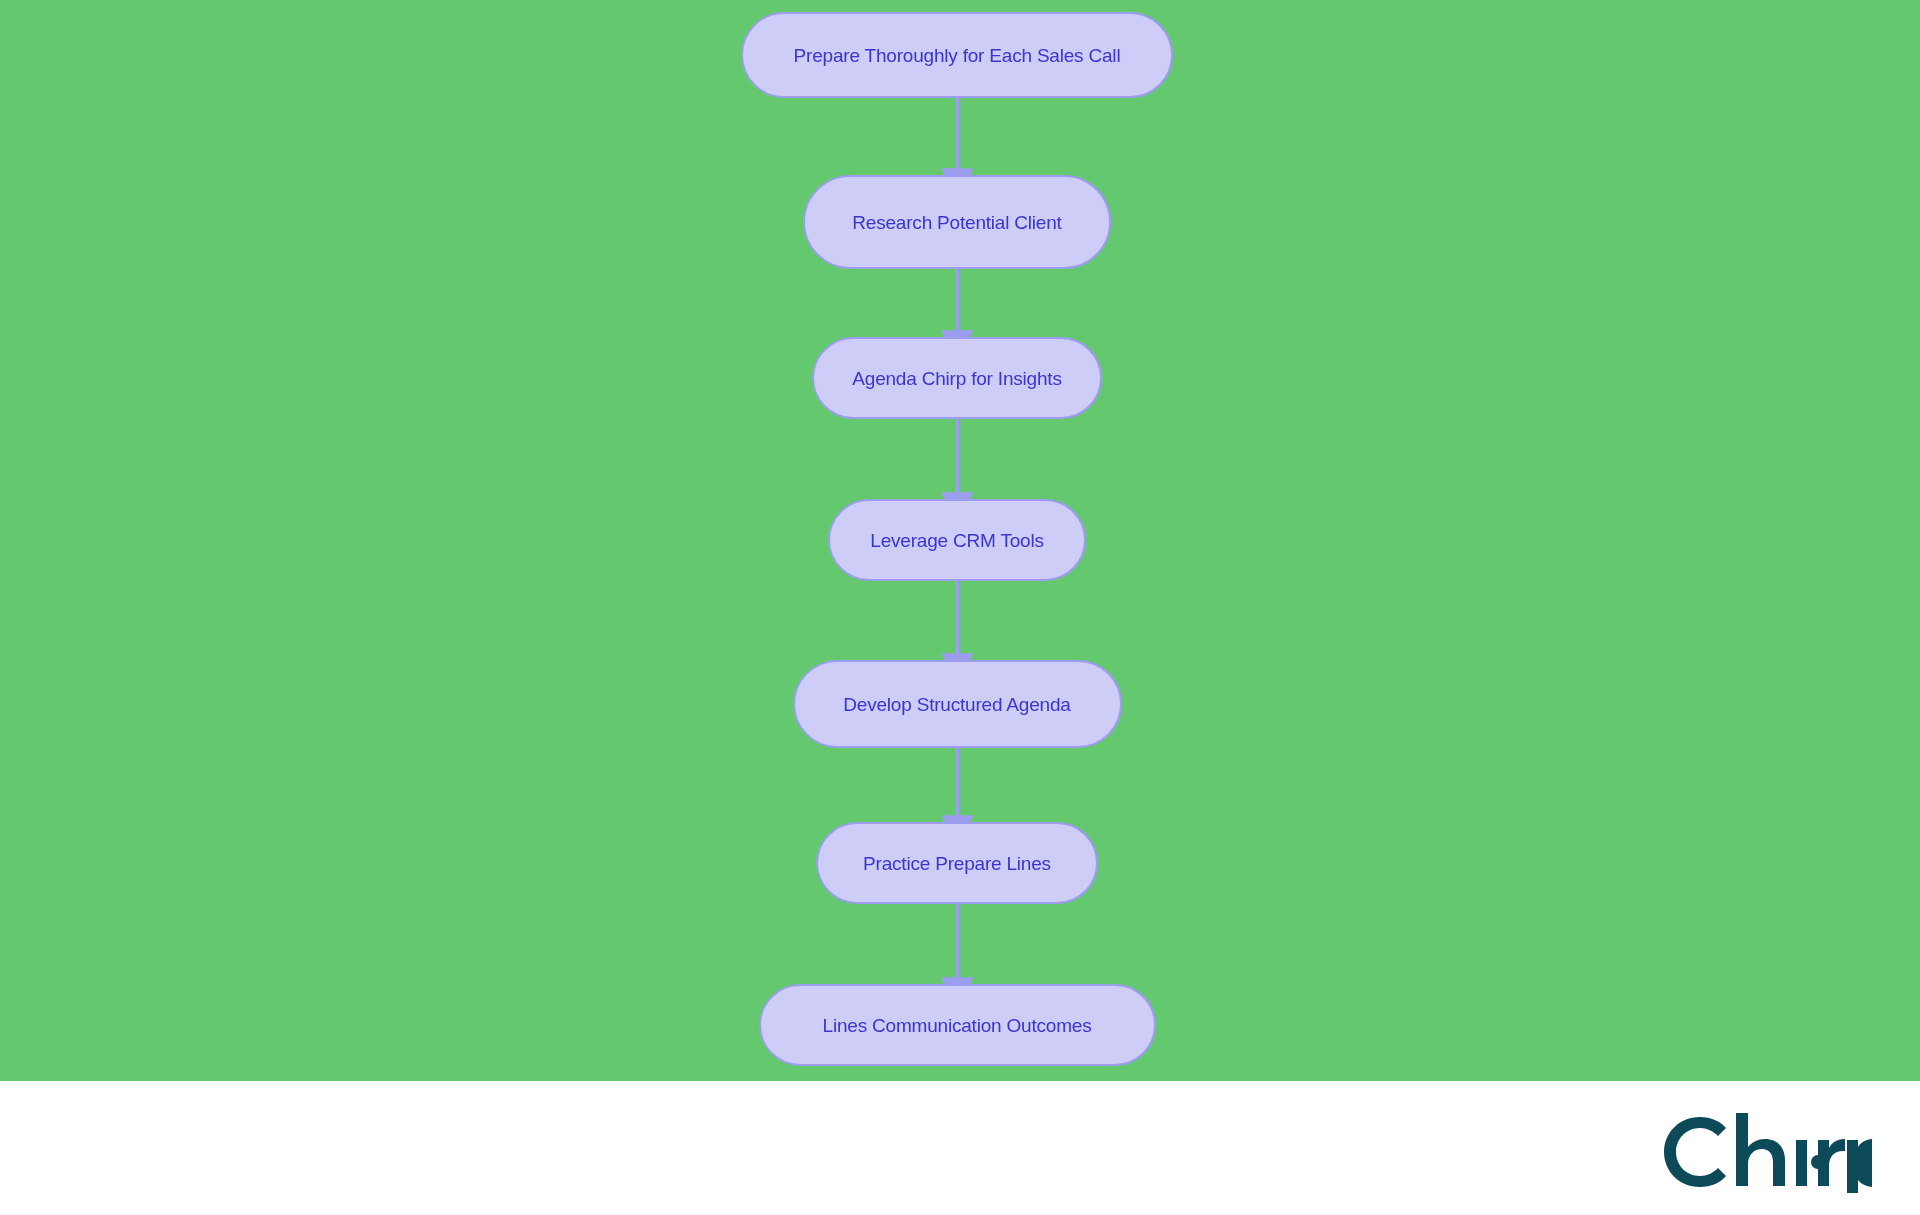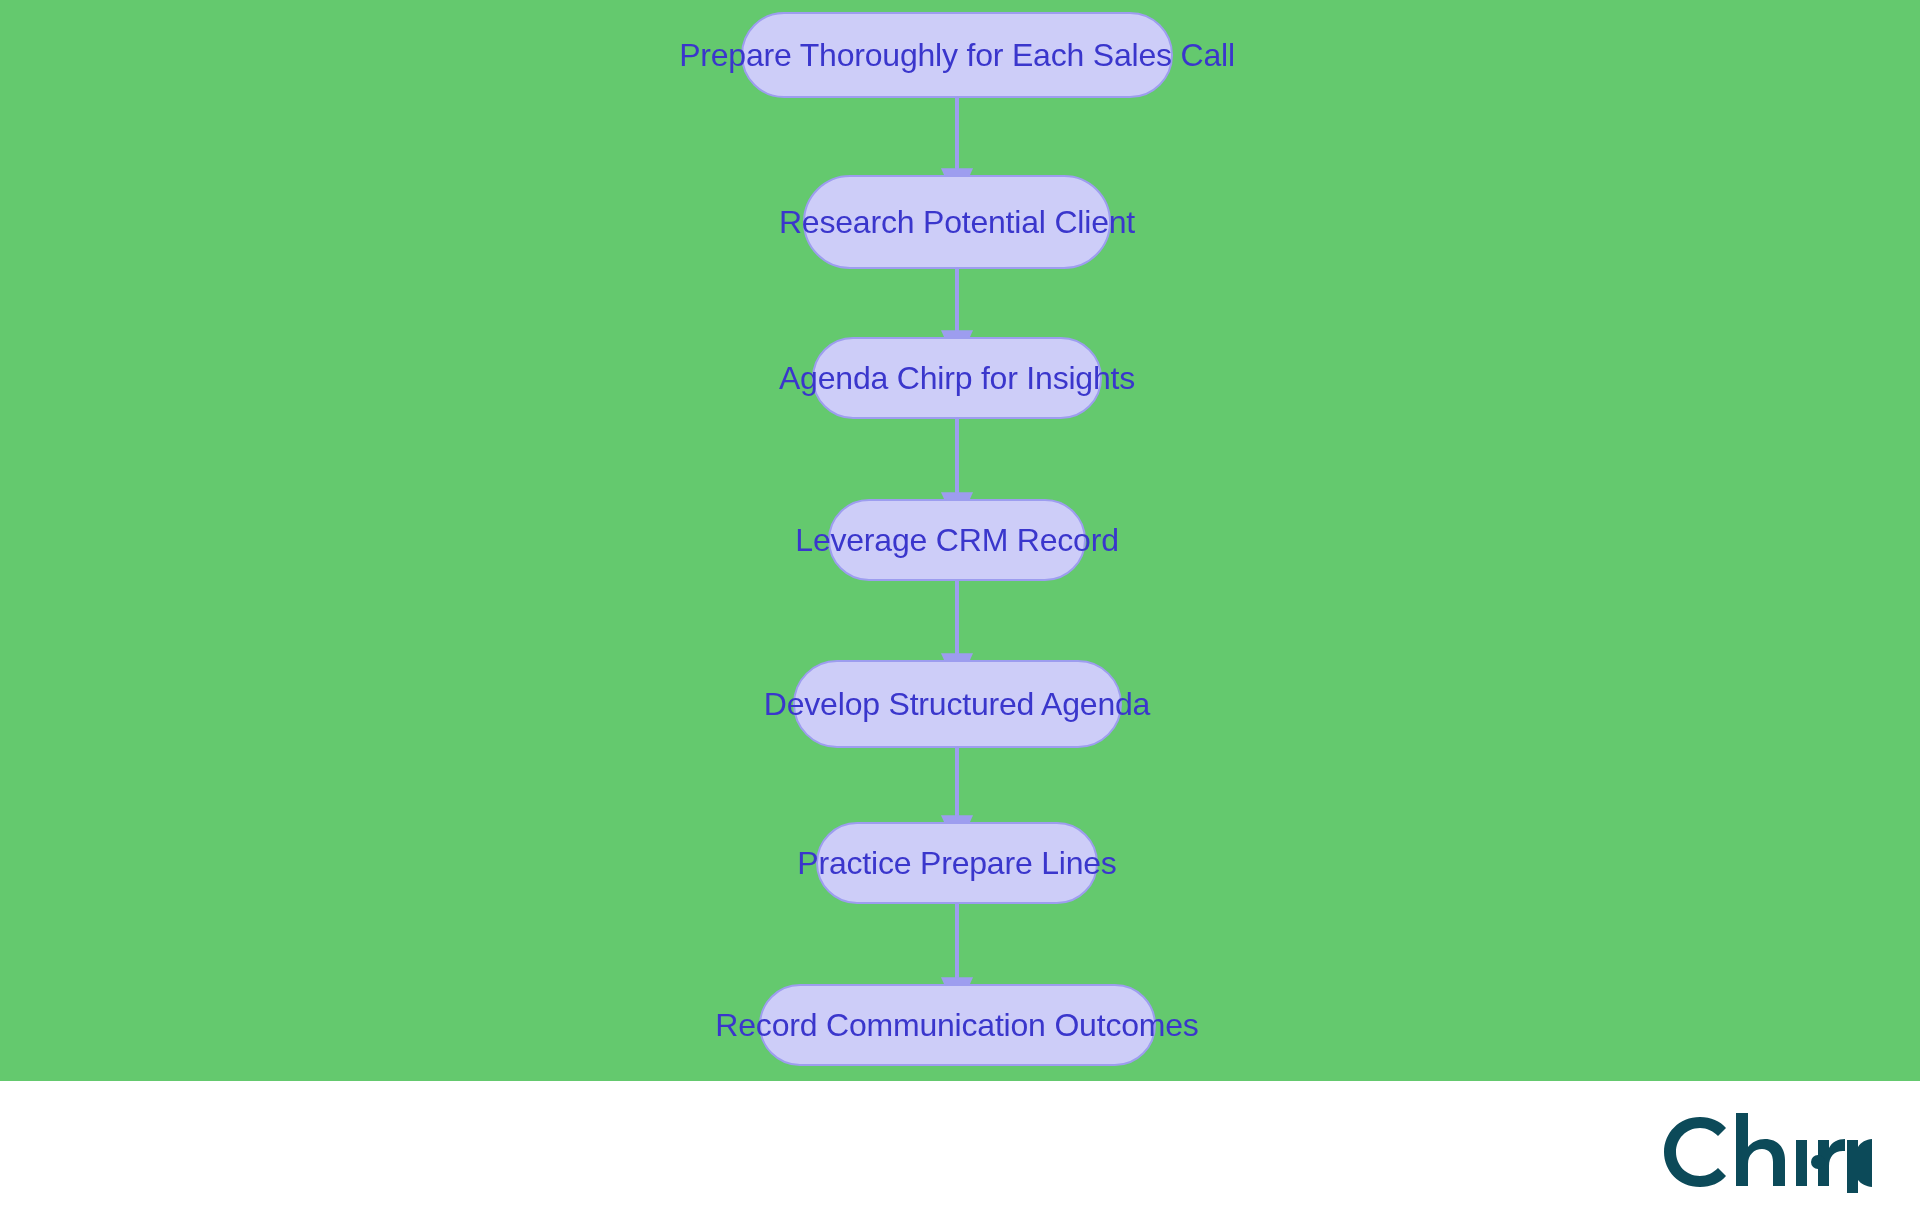--- a/index.html
+++ b/index.html
@@ -42,21 +42,21 @@
   .node {
     position: absolute;
     box-sizing: border-box;
     display: flex;
     align-items: center;
     justify-content: center;
     background: #CDCDF8;
     border: 2px solid #9D9DEF;
     border-radius: 999px;
     color: #3A36CC;
-    font-size: 32px;
+    font-size: 19px;
     font-weight: 400;
     letter-spacing: -0.2px;
     white-space: nowrap;
     line-height: 1;
     padding: 0 30px;
   }
   .node-label {
     display: block;
   }
   #footer {
@@ -108,30 +108,30 @@
         <div class="node" style="left: 741px; top: 12px; width: 432px; height: 86px; background: rgb(205, 205, 248); border-color: rgb(157, 157, 239); color: rgb(58, 54, 204);">
           <span class="node-label">Prepare Thoroughly for Each Sales Call</span>
         </div>
         <div class="node" style="left: 803px; top: 175px; width: 308px; height: 94px; background: rgb(205, 205, 248); border-color: rgb(157, 157, 239); color: rgb(58, 54, 204);">
           <span class="node-label">Research Potential Client</span>
         </div>
         <div class="node" style="left: 812px; top: 337px; width: 290px; height: 82px; background: rgb(205, 205, 248); border-color: rgb(157, 157, 239); color: rgb(58, 54, 204);">
           <span class="node-label">Agenda Chirp for Insights</span>
         </div>
         <div class="node" style="left: 828px; top: 499px; width: 258px; height: 82px; background: rgb(205, 205, 248); border-color: rgb(157, 157, 239); color: rgb(58, 54, 204);">
-          <span class="node-label">Leverage CRM Record</span>
+          <span class="node-label">Leverage CRM Tools</span>
         </div>
         <div class="node" style="left: 792.5px; top: 660px; width: 329px; height: 88px; background: rgb(205, 205, 248); border-color: rgb(157, 157, 239); color: rgb(58, 54, 204);">
           <span class="node-label">Develop Structured Agenda</span>
         </div>
         <div class="node" style="left: 816px; top: 822px; width: 282px; height: 82px; background: rgb(205, 205, 248); border-color: rgb(157, 157, 239); color: rgb(58, 54, 204);">
           <span class="node-label">Practice Prepare Lines</span>
         </div>
         <div class="node" style="left: 758.5px; top: 984px; width: 397px; height: 82px; background: rgb(205, 205, 248); border-color: rgb(157, 157, 239); color: rgb(58, 54, 204);">
-          <span class="node-label">Record Communication Outcomes</span>
+          <span class="node-label">Lines Communication Outcomes</span>
         </div>
       </div>
 
   </div>
 
   <div id="footer" style="background: rgb(255, 255, 255);">
     <div id="brand-logo">
       <svg width="210" height="86" viewBox="0 0 210 86">
         <g fill="#0C4A59">
 

